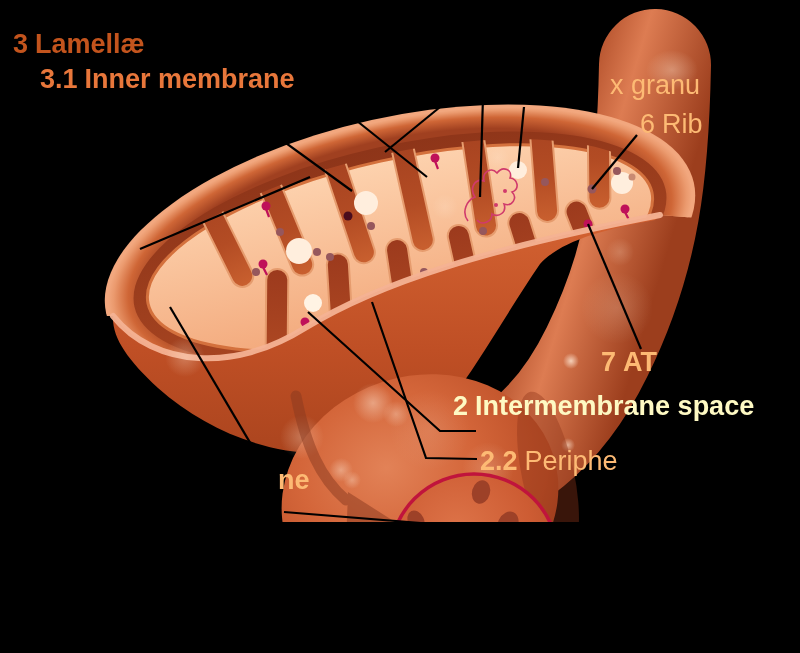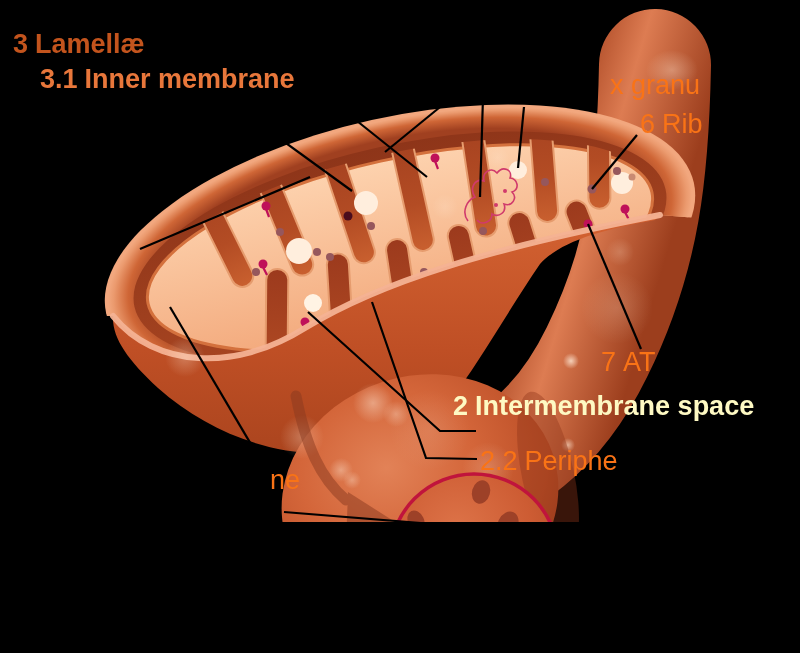--- a/index.html
+++ b/index.html
@@ -1,20 +1,20 @@
 <!DOCTYPE html>
 <html><head>
 <meta charset="utf-8">
 <style>
   html,body{margin:0;padding:0;background:#000;}
   #stage{position:relative;width:800px;height:522px;background:#000;overflow:hidden;
          font-family:"Liberation Sans", sans-serif;}
   #art{position:absolute;left:0;top:0;}
-  .lbl{position:absolute;font-size:27px;line-height:1.05;white-space:nowrap;color:#f97316;}
-  .b{font-weight:normal;}
+  .lbl{position:absolute;font-size:27px;line-height:1.05;white-space:nowrap;color:#fdba74;}
+  .b{font-weight:bold;}
   .sp{margin-left:0.26em;}
   .orange1{color:#c3541d;font-weight:bold;}
   .orange2{color:#e8773b;font-weight:bold;margin-top:8px;}
   .crimson{color:#fef9c3;font-weight:bold;}
 </style>
 </head>
 <body>
 
 <div id="stage">
 
@@ -239,17 +239,17 @@
 </div>
 <div class="lbl b" style="left:601px;top:348px">
   <span>7</span><span class="sp">AT</span>
 </div>
 <div class="lbl crimson" style="left:453px;top:392px">
   <span>2</span><span class="sp">Intermembrane space</span>
 </div>
 <div class="lbl" style="left:480px;top:447px">
   <span class="b">2.2</span><span class="sp">Periphe</span>
 </div>
-<div class="lbl b" style="left:270px;top:466px">
+<div class="lbl b" style="left:278px;top:466px">
   <span>ne</span>
 </div>
 
 </div>
 
 </body></html>

